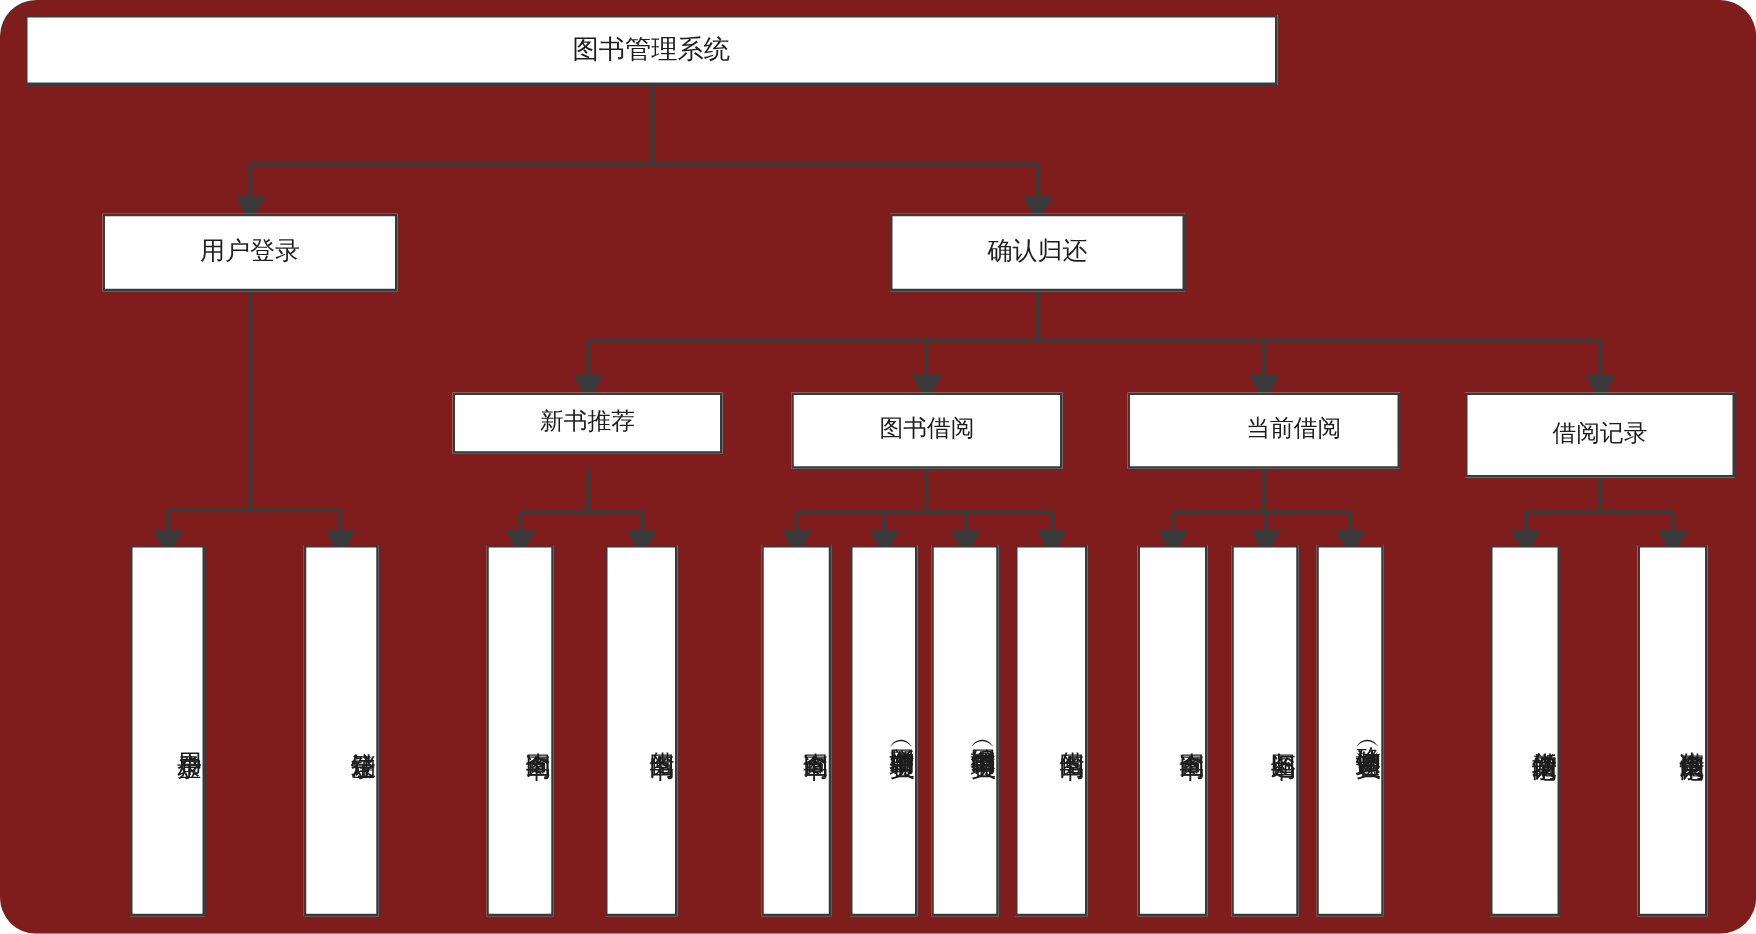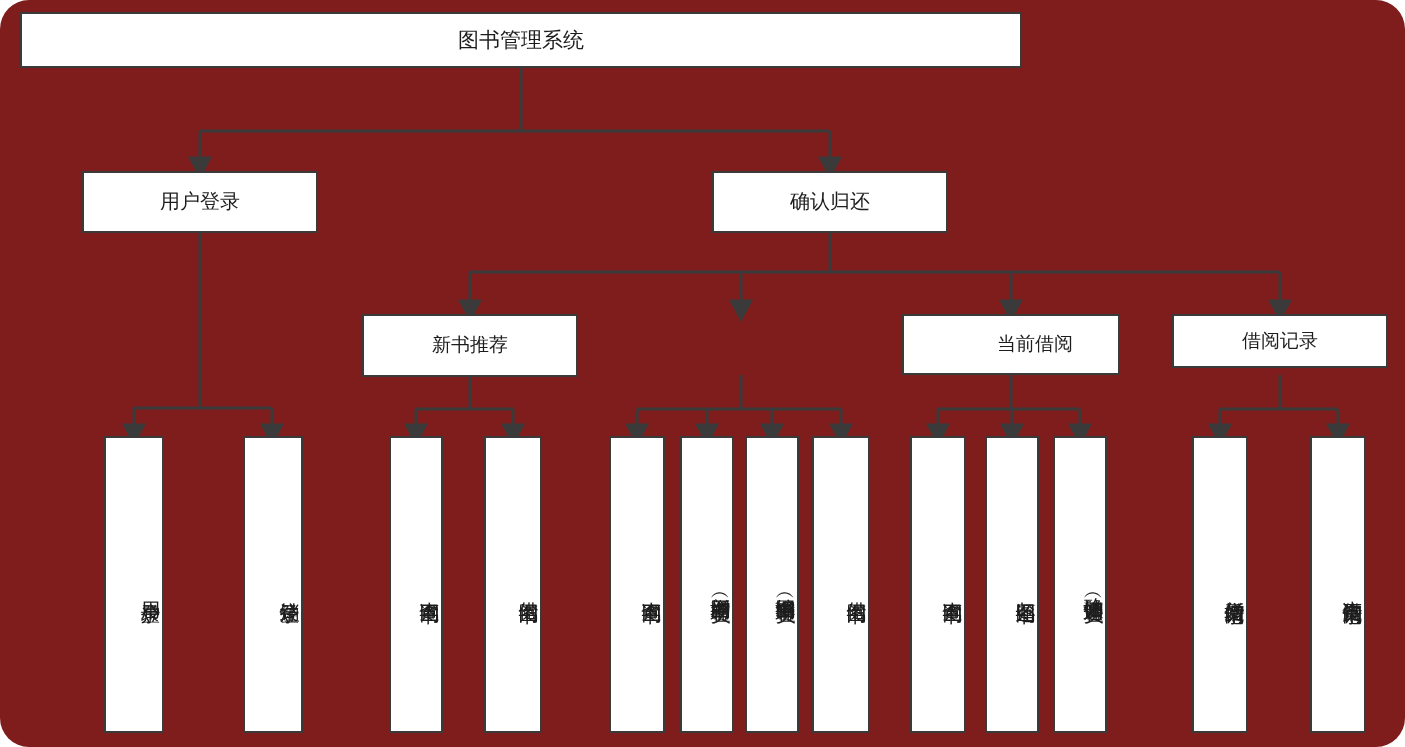--- a/index.html
+++ b/index.html
@@ -123,23 +123,24 @@
       <path d="M1220,409 L1220,427" marker-end="url(#arw)"></path>
       <path d="M1338,409 L1338,427" marker-end="url(#arw)"></path>
     </g>
   </svg>
 
   <div class="node root" style="left:20px; top:12px; width:1002px; height:56px;">图书管理系统</div>
 
   <div class="node lvl2" style="left:82px; top:171px; width:236px; height:62px;">用户登录</div>
   <div class="node lvl2" style="left:712px; top:171px; width:236px; height:62px;">确认归还</div>
 
-  <div class="node lvl3" style="left:362px; top:314px; width:216px; height:63px;">新书推荐</div>
+  <div class="node lvl3" style="left:362px; top:314px; width:216px; height:49px;">新书推荐</div>
+  <div class="node lvl3" style="left:633px; top:314px; width:217px; height:61px;">图书借阅</div>
   <div class="node lvl3" style="left:902px; top:314px; width:218px; height:61px;padding-left:48px;">当前借阅</div>
-  <div class="node lvl3" style="left:1172px; top:314px; width:216px; height:54px;">借阅记录</div>
+  <div class="node lvl3" style="left:1172px; top:314px; width:216px; height:68px;">借阅记录</div>
 
   <div class="node leaf" style="left:104px; top:436px; width:60px; height:297px;">用户登录</div>
   <div class="node leaf" style="left:243px; top:436px; width:60px; height:297px;">注销登录</div>
 
   <div class="node leaf" style="left:389px; top:436px; width:54px; height:297px;">查询图书</div>
   <div class="node leaf" style="left:484px; top:436px; width:58px; height:297px;">借阅图书</div>
 
   <div class="node leaf" style="left:609px; top:436px; width:56px; height:297px;">查询图书</div>
   <div class="node leaf tall" style="left:680px; top:436px; width:54px; height:297px;">新增图书（管理员）</div>
   <div class="node leaf tall" style="left:745px; top:436px; width:54px; height:297px;">编辑图书（管理员）</div>

